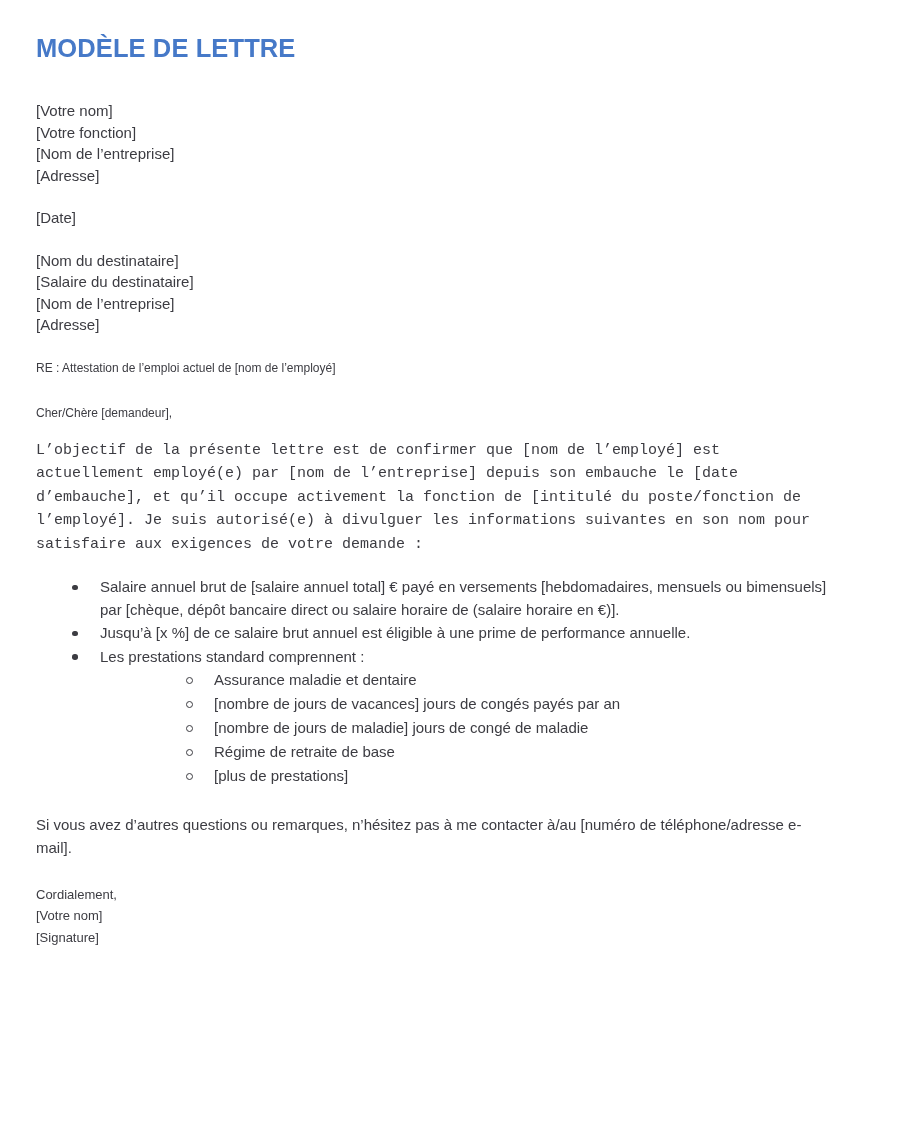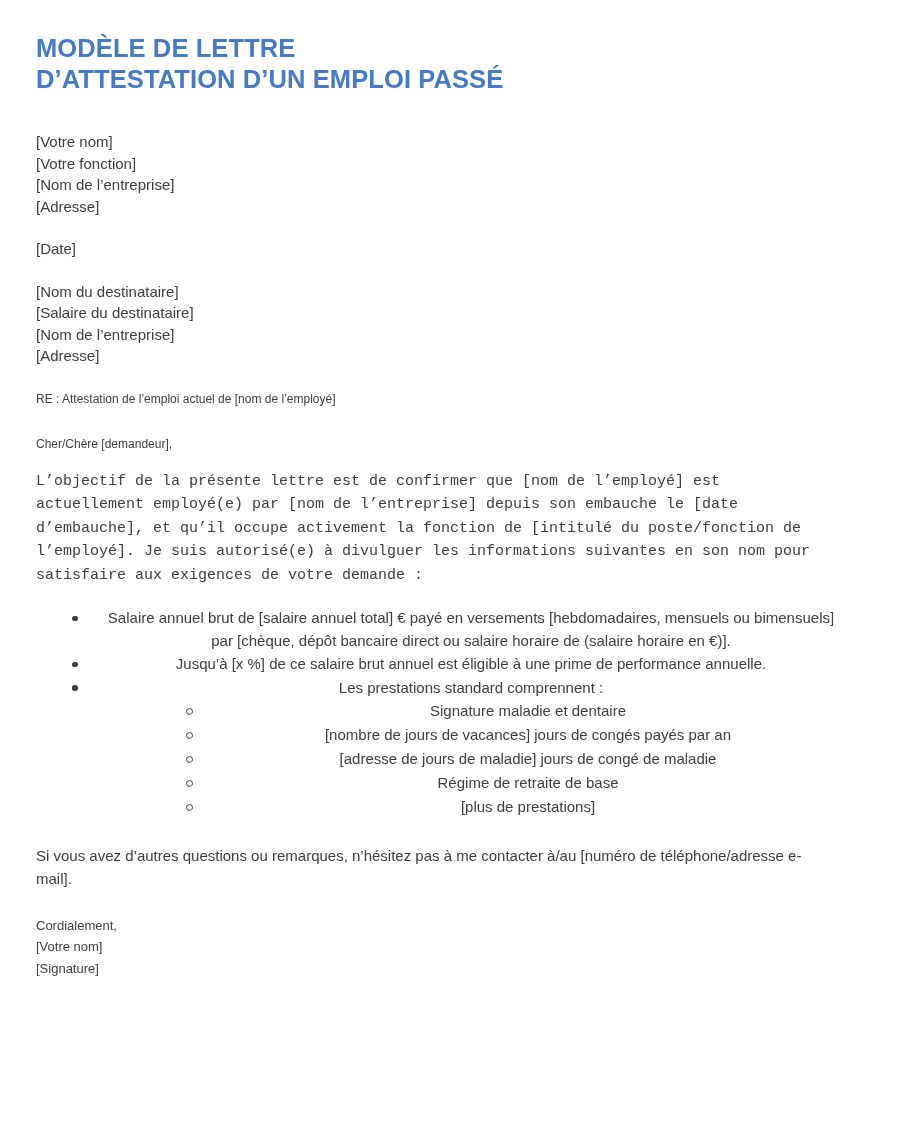--- a/index.html
+++ b/index.html
@@ -85,21 +85,20 @@
     padding: 0;
   }
   .bullets > li {
     position: relative;
     padding-left: 64px;
     font-size: 15px;
     line-height: 22.5px;
     margin-bottom: 1px;
     width: 806px;
     box-sizing: border-box;
-    text-align: center;
   }
   .bullets > li > .disc {
     position: absolute;
     left: 36px;
     top: 8.5px;
     width: 5.5px;
     height: 5.5px;
     border-radius: 50%;
     background: #3c3c42;
   }
@@ -146,21 +145,20 @@
     white-space: pre;
   }
 </style>
 </head>
 <body>
 
 <div class="page">
 
   <h1 class="doc-title">
     <span class="title-line">MODÈLE DE LETTRE</span>
-    <span class="title-line">D’ATTESTATION D’UN EMPLOI PASSÉ</span>
   </h1>
 
   <div class="block addr-block">
     <span class="addr-line">[Votre nom]</span>
     <span class="addr-line">[Votre fonction]</span>
     <span class="addr-line">[Nom de l’entreprise]</span>
     <span class="addr-line">[Adresse]</span>
   </div>
 
   <div class="spacer-sm"></div>
@@ -194,29 +192,29 @@
       <span>Jusqu’à [x %] de ce salaire brut annuel est éligible à une prime de performance annuelle.</span>
     </li>
     <li>
       <span class="disc"></span>
       <span>Les prestations standard comprennent :</span>
 
       
       <ul class="sub-bullets">
         <li>
           <span class="circle"></span>
-          <span>Signature maladie et dentaire</span>
+          <span>Assurance maladie et dentaire</span>
         </li>
         <li>
           <span class="circle"></span>
           <span>[nombre de jours de vacances] jours de congés payés par an</span>
         </li>
         <li>
           <span class="circle"></span>
-          <span>[adresse de jours de maladie] jours de congé de maladie</span>
+          <span>[nombre de jours de maladie] jours de congé de maladie</span>
         </li>
         <li>
           <span class="circle"></span>
           <span>Régime de retraite de base</span>
         </li>
         <li>
           <span class="circle"></span>
           <span>[plus de prestations]</span>
         </li>
       </ul>

